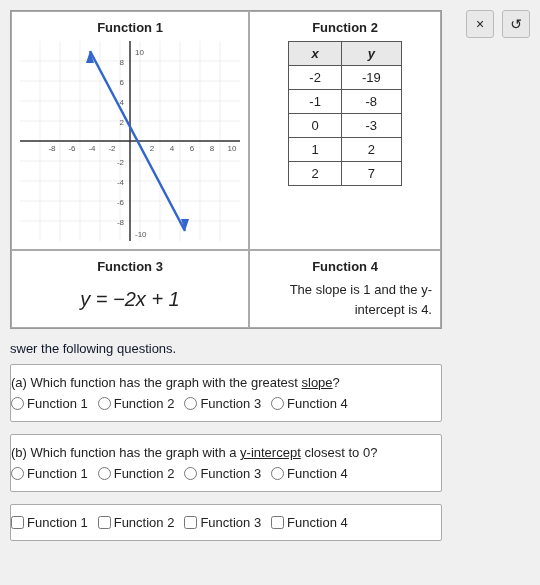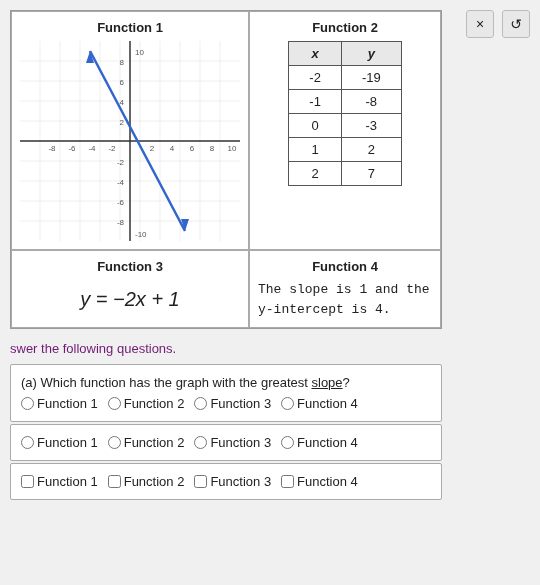--- a/index.html
+++ b/index.html
@@ -61,35 +61,34 @@
     }
     
     .equation {
       font-size: 20px;
       margin-top: 8px;
       font-style: italic;
     }
     
     .description {
       font-size: 13px;
-      text-align: left;
+      text-align: right;
       line-height: 1.5;
-      font-family: Liberation Mono, monospace;
     }
     
     .questions-intro {
       font-size: 13px;
       margin-bottom: 8px;
-      color: #701a75;
+      color: #0f172a;
     }
     .question-box {
       border: 1px solid #aaa;
       background: #fff;
-      padding: 10px 10px;
-      margin-bottom: 2px;
+      padding: 10px 0;
+      margin-bottom: 12px;
       border-radius: 2px;
     }
     .question-text {
       font-size: 13px;
       margin-bottom: 6px;
     }
     .question-text u {
       text-decoration: underline;
     }
     .options-row {
@@ -275,20 +274,21 @@
             <input type="radio" name="question-a" style="">
             <span>Function 3</span>
           </label>
           <label class="option-item">
             <input type="radio" name="question-a" style="">
             <span>Function 4</span>
           </label>
         </div>
       </div>
       <div class="question-box">
+        <div class="question-text">(b) Which function has the graph with a <u>y-intercept</u> closest to 0?</div>
         <div class="options-row">
           <label class="option-item">
             <input type="radio" name="question-b" style="">
             <span>Function 1</span>
           </label>
           <label class="option-item">
             <input type="radio" name="question-b" style="">
             <span>Function 2</span>
           </label>
           <label class="option-item">

